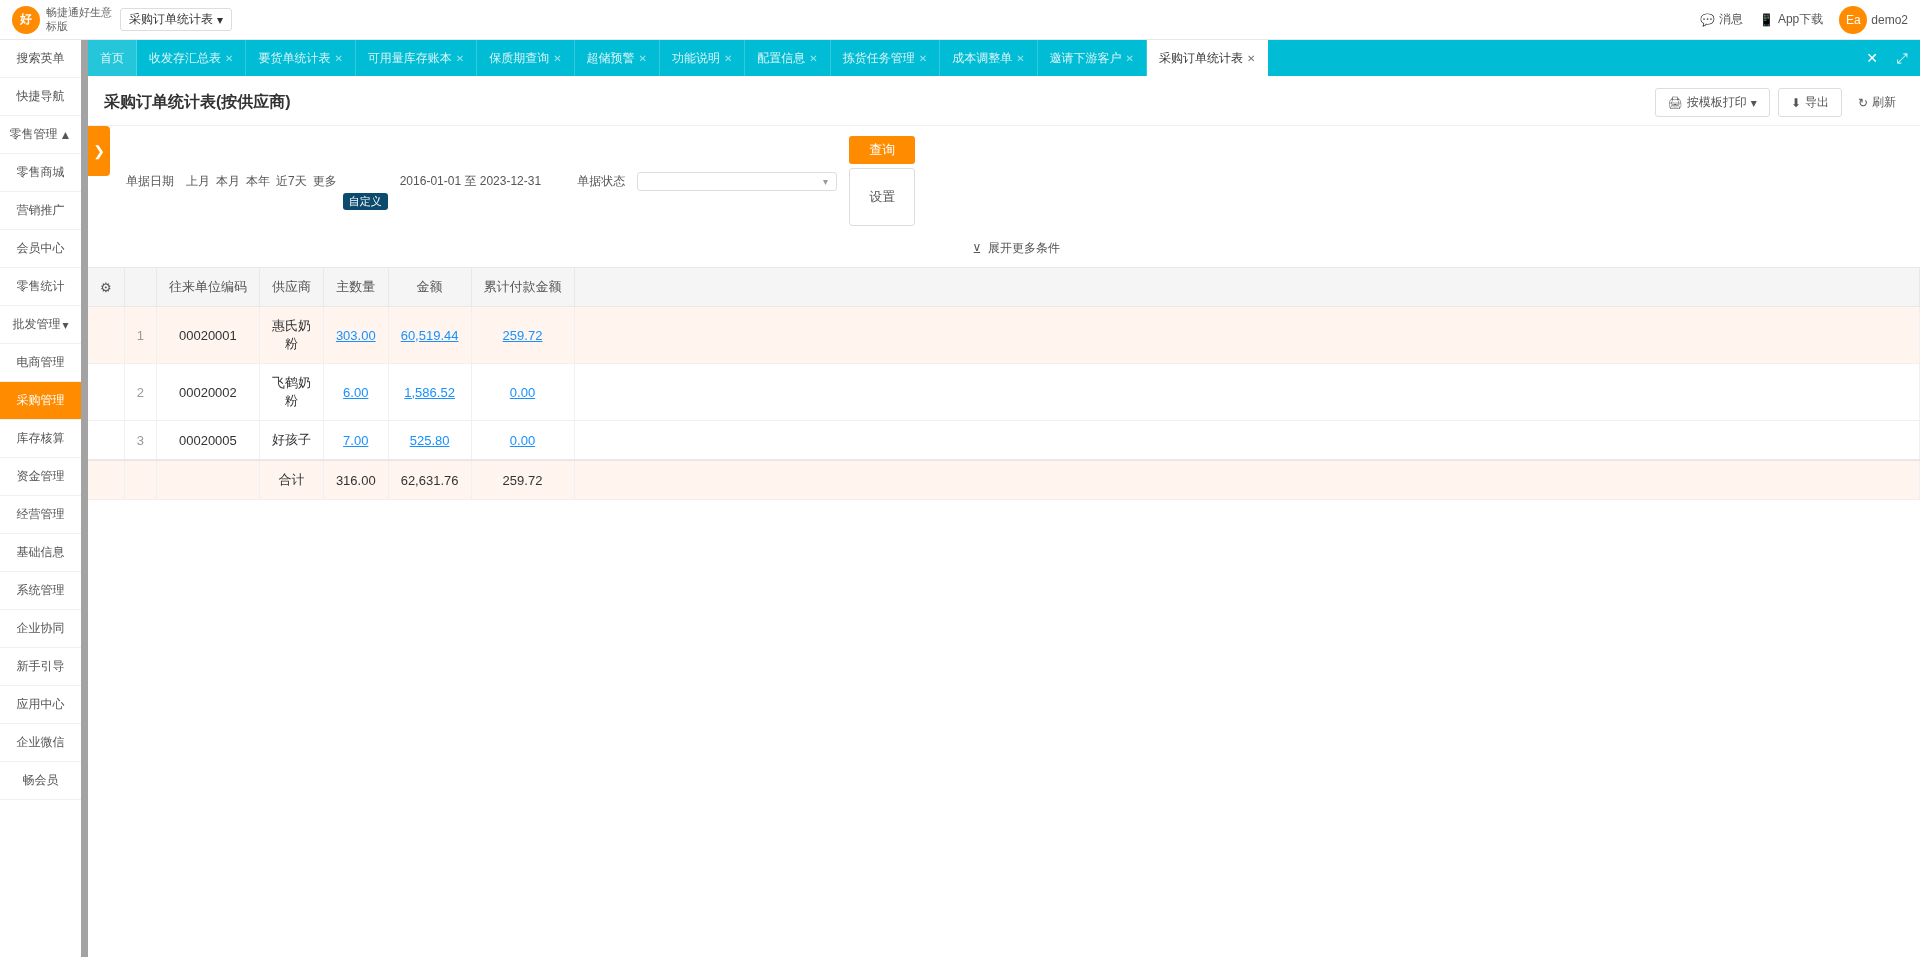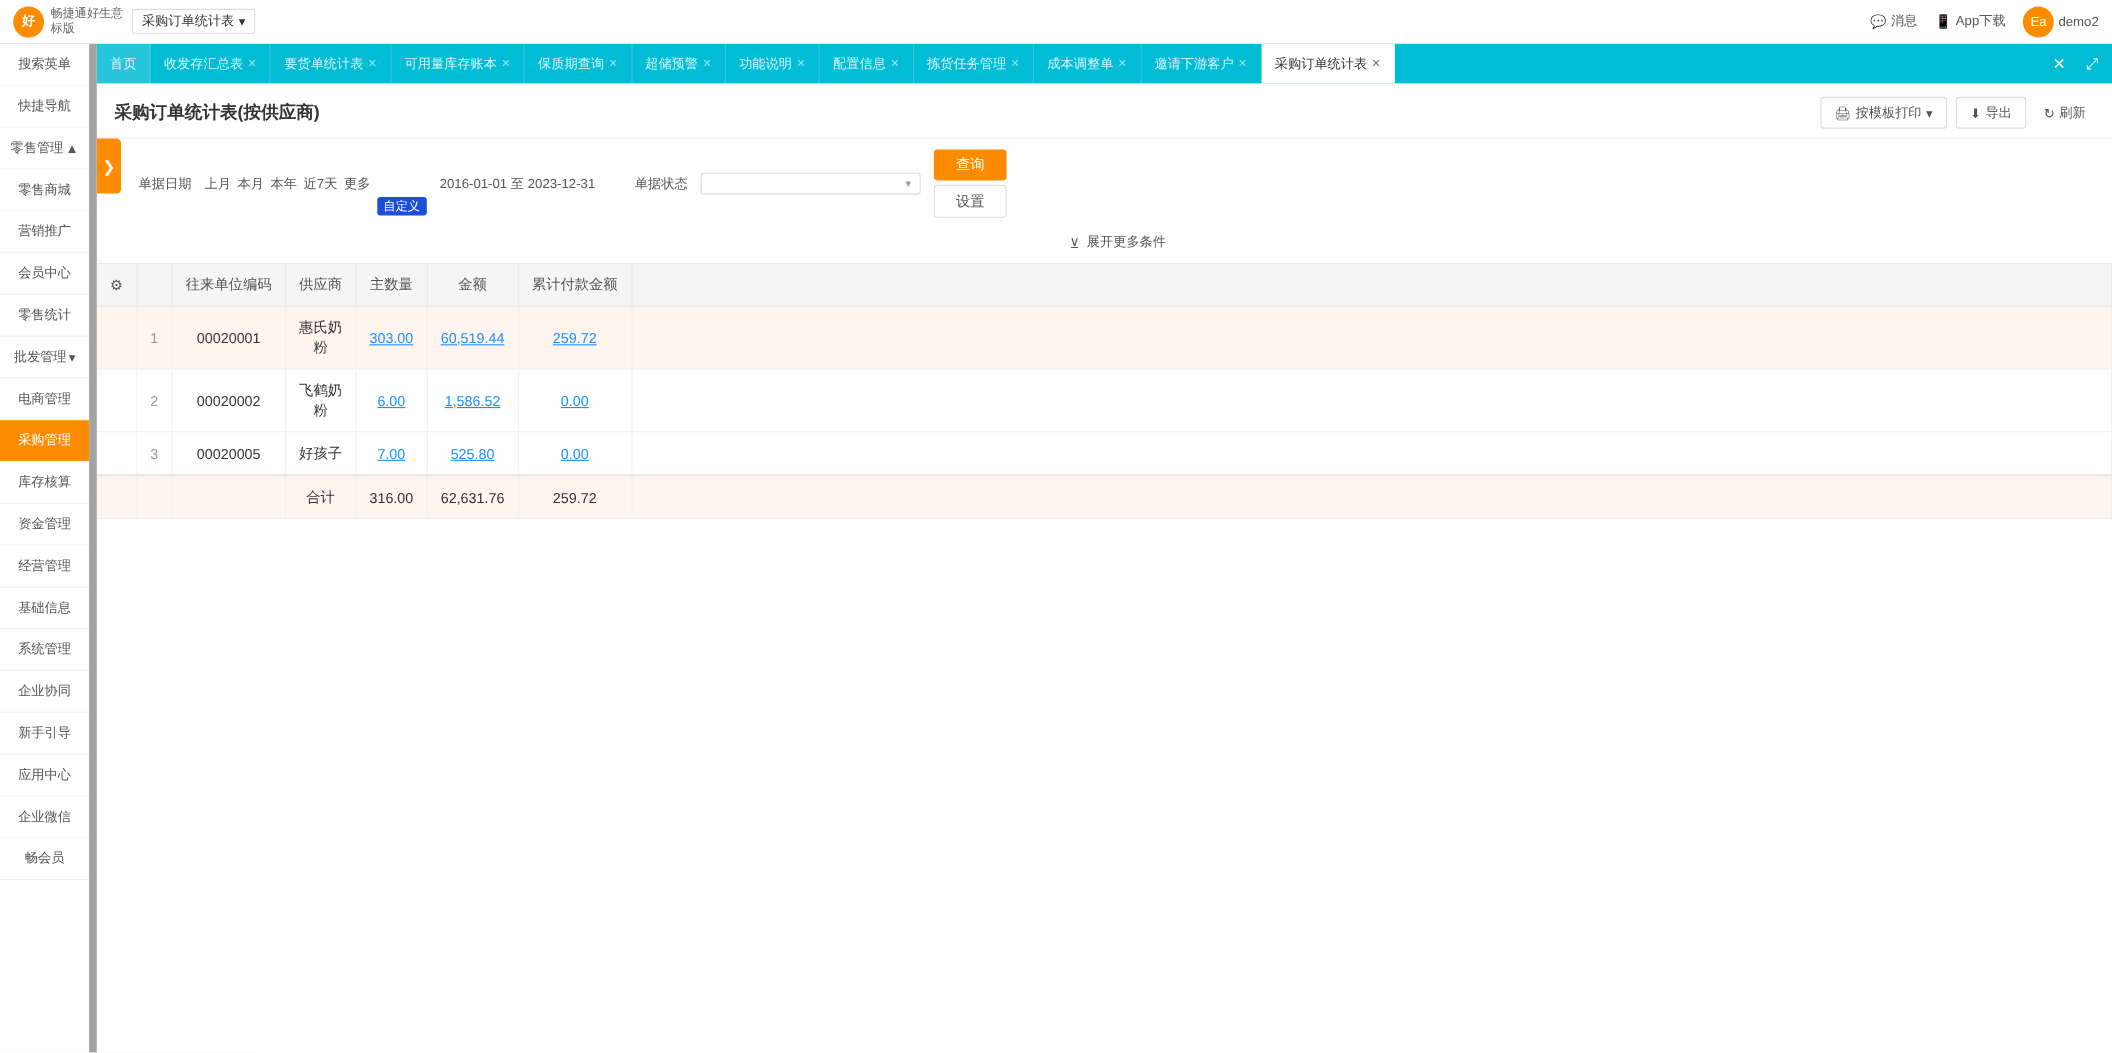--- a/index.html
+++ b/index.html
@@ -44,28 +44,28 @@
     .page-header { padding: 12px 16px 8px; display: flex; align-items: center; justify-content: space-between; border-bottom: 1px solid #f0f0f0; }
     .page-title { font-size: 16px; font-weight: bold; color: #333; }
     .page-actions { display: flex; align-items: center; gap: 8px; }
     .btn-print { display: flex; align-items: center; gap: 4px; padding: 5px 12px; border: 1px solid #ddd; border-radius: 3px; background: #fff; color: #555; cursor: pointer; font-size: 12px; }
     .btn-export { display: flex; align-items: center; gap: 4px; padding: 5px 12px; border: 1px solid #ddd; border-radius: 3px; background: #fff; color: #555; cursor: pointer; font-size: 12px; }
     .btn-refresh { display: flex; align-items: center; gap: 4px; padding: 5px 8px; border: none; background: #fff; color: #555; cursor: pointer; font-size: 12px; }
     .filter-row { display: flex; align-items: center; gap: 12px; flex-wrap: wrap; }
     .filter-label { color: #555; font-size: 12px; white-space: nowrap; }
     .date-shortcuts { display: flex; gap: 6px; align-items: center; }
     .date-shortcut { color: #555; font-size: 12px; cursor: pointer; }
-    .date-custom-badge { background: #1d4ed8; color: #fff; padding: 1px 6px; border-radius: 3px; font-size: 11px; margin-top: 40px; }
+    .date-custom-badge { background: #0c4a6e; color: #fff; padding: 1px 6px; border-radius: 3px; font-size: 11px; margin-top: 40px; }
     .date-range { color: #555; font-size: 12px; }
     .select-input { border: 1px solid #ddd; border-radius: 3px; padding: 3px 24px 3px 8px; font-size: 12px; color: #333; background: #fff; min-width: 160px; position: relative; display: flex; align-items: center; justify-content: space-between; cursor: pointer; }
     .select-arrow { color: #999; font-size: 10px; }
     .goods-input { border: 1px solid #ddd; border-radius: 3px; padding: 3px 8px; font-size: 12px; color: #333; min-width: 200px; }
     .goods-more { color: #999; cursor: pointer; font-size: 14px; }
     .btn-query { padding: 5px 20px; background: #ff8c00; color: #fff; border: none; border-radius: 3px; cursor: pointer; font-size: 13px; }
-    .btn-settings { padding: 5px 16px; background: #fff; color: #555; border: 1px solid #ddd; border-radius: 3px; cursor: pointer; font-size: 13px; }
+    .btn-settings { padding: 19px 16px; background: #fff; color: #555; border: 1px solid #ddd; border-radius: 3px; cursor: pointer; font-size: 13px; }
     .expand-btn { display: flex; align-items: center; gap: 4px; color: #555; cursor: pointer; font-size: 12px; margin: 6px auto 0; width: fit-content; }
     .toggle-arrow { display: inline-flex; align-items: center; justify-content: center; width: 14px; height: 14px; }
     .filter-toggle-btn { width: 22px; height: 50px; background: #ff8c00; color: #fff; display: flex; align-items: center; justify-content: center; border-radius: 0 4px 4px 0; cursor: pointer; font-size: 14px; flex-shrink: 0; }
 
     
     .table-area { flex: 1; overflow: auto; padding: 0; }
     table { width: 100%; border-collapse: collapse; }
     thead tr { background: #f5f5f5; }
     th { padding: 10px 12px; text-align: center; font-weight: normal; color: #555; font-size: 13px; border-bottom: 1px solid #e8e8e8; border-right: 1px solid #e8e8e8; white-space: nowrap; }
     td { padding: 10px 12px; text-align: center; color: #333; font-size: 13px; border-bottom: 1px solid #f0f0f0; border-right: 1px solid #f0f0f0; }

